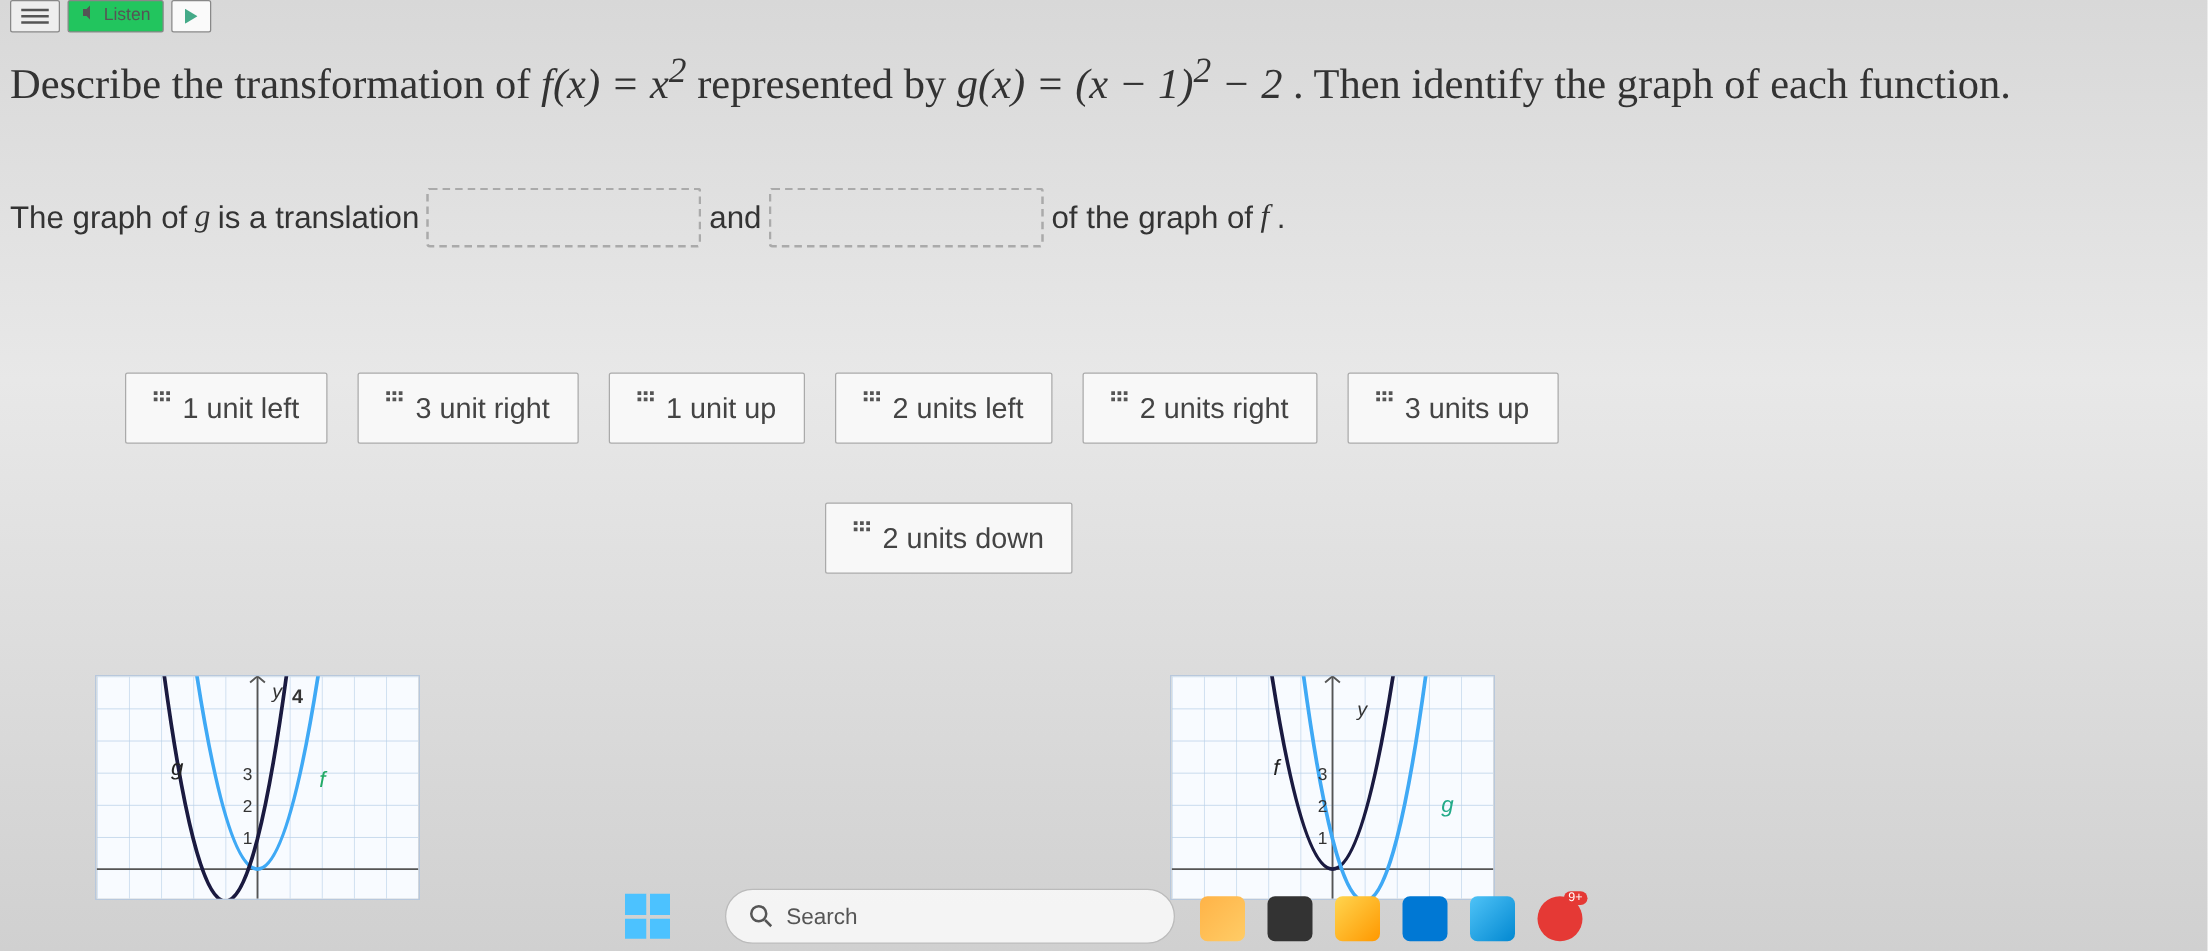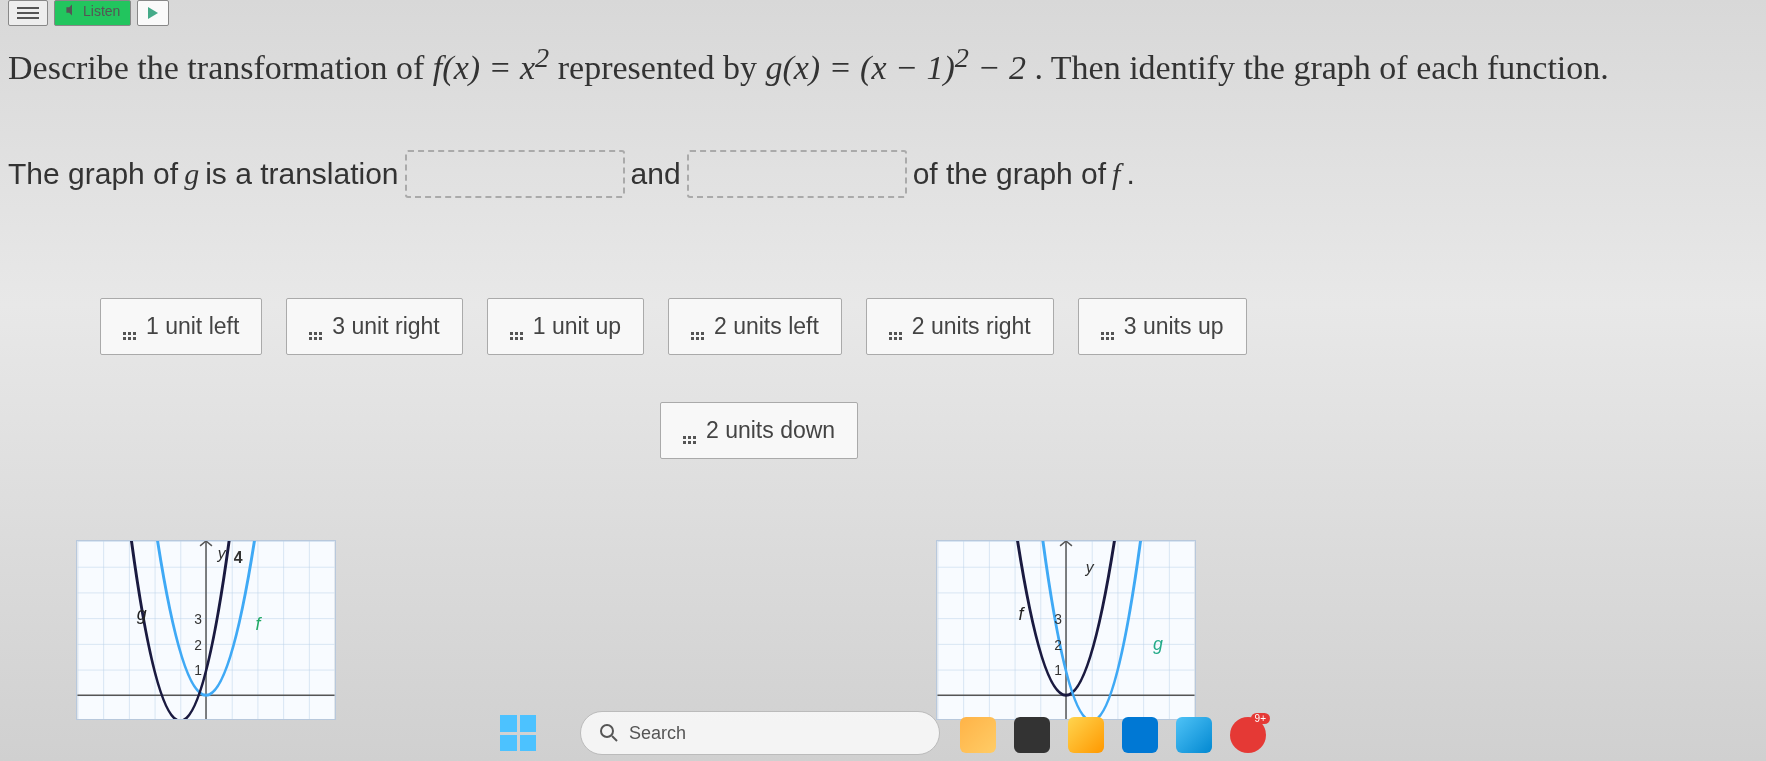--- a/index.html
+++ b/index.html
@@ -61,21 +61,21 @@
       font-family: 'Times New Roman', serif;
     }
     .math-i { font-style: italic; font-family: 'Times New Roman', serif; }
     .sentence-row {
       position: absolute;
       top: 150px;
       left: 8px;
       display: flex;
       align-items: center;
       gap: 6px;
-      font-size: 30px;
+      font-size: 25px;
       color: #333;
     }
     .dropzone {
       width: 220px;
       height: 48px;
       border: 2px dashed #aaa;
       background: rgba(255,255,255,0);
       border-radius: 3px;
     }
     .options-row {
@@ -86,21 +86,21 @@
       gap: 24px;
       align-items: center;
     }
     .option-tile {
       border: 1px solid #aaa;
       background: #f8f8f8;
       padding: 14px 22px;
       font-size: 23px;
       color: #444;
       display: flex;
-      align-items: flex-end;
+      align-items: flex-start;
       gap: 10px;
       border-radius: 2px;
       cursor: move;
     }
     .option-tile .grip {
       display: grid;
       grid-template-columns: repeat(3, 3px);
       grid-template-rows: repeat(2, 3px);
       gap: 2px;
     }

